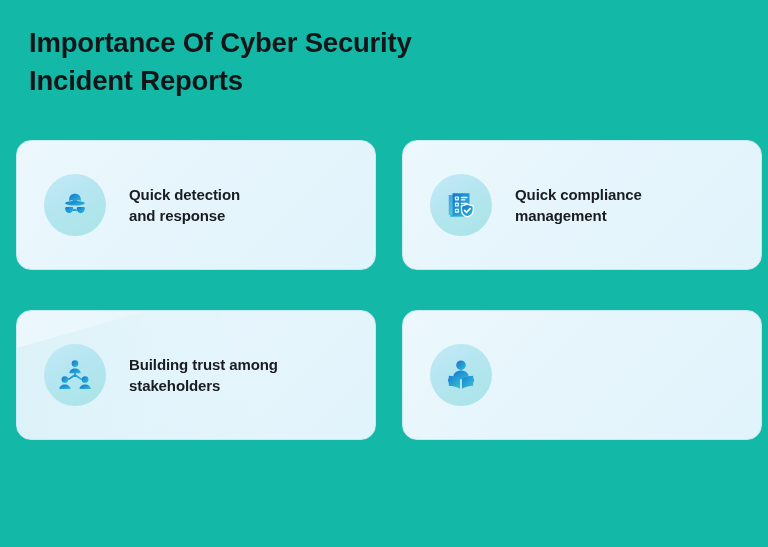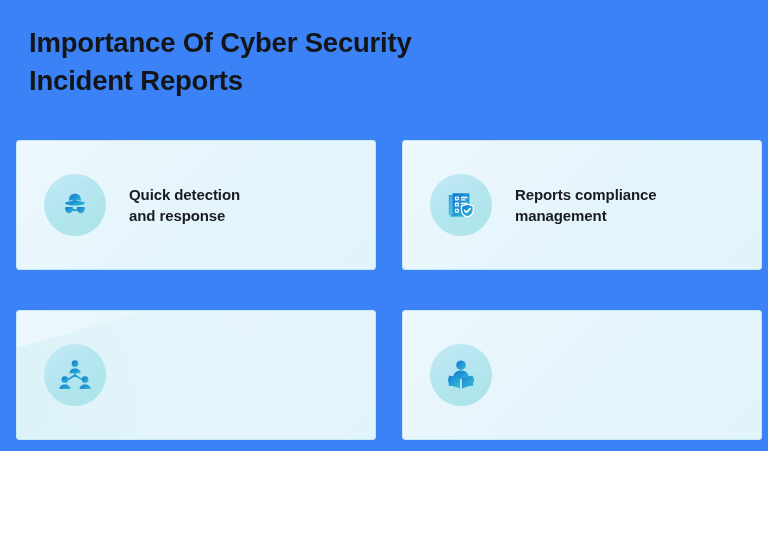--- a/index.html
+++ b/index.html
@@ -11,22 +11,22 @@
     height: 547px;
     background: #ffffff;
     font-family: "Liberation Sans", sans-serif;
     overflow: hidden;
     position: relative;
   }
 
   .page {
     position: relative;
     width: 768px;
-    height: 451px;
-    background: #3b82f6;
+    height: 547px;
+    background: #14b8a6;
   }
 
   
   .page-title {
     position: absolute;
     left: 29px;
     top: 24px;
     width: 520px;
     font-size: 27.5px;
     font-weight: bold;
@@ -45,21 +45,21 @@
     height: 300px;
     display: grid;
     grid-template-columns: 360px 360px;
     grid-template-rows: 130px 130px;
     column-gap: 26px;
     row-gap: 40px;
   }
 
   .card {
     position: relative;
-    border-radius: 3px;
+    border-radius: 15px;
     border: 1px solid #c9e9f6;
     background: linear-gradient(135deg, #ecf8fd 0%, #e6f5fc 45%, #e1f3fb 100%);
     box-sizing: border-box;
     display: flex;
     align-items: center;
     padding-left: 27px;
     overflow: hidden;
   }
 
   
@@ -172,21 +172,21 @@
 
           <rect x="31.5" y="16.4" width="13" height="2.7" rx="1.3" fill="#ffffff"></rect>
           <rect x="31.5" y="21" width="9" height="2.7" rx="1.3" fill="#ffffff"></rect>
           <rect x="31.5" y="27.9" width="13" height="2.7" rx="1.3" fill="#ffffff"></rect>
           <rect x="31.5" y="32.5" width="9" height="2.7" rx="1.3" fill="#ffffff"></rect>
 
           <path d="M44 30.5l11 3.7v7.6c0 6.3-4.6 10.6-11 12.6-6.4-2-11-6.3-11-12.6v-7.6z" fill="url(#g2)" stroke="#ffffff" stroke-width="2.4"></path>
           <path d="M38.6 42.3l3.6 3.6 7-7.2" fill="none" stroke="#ffffff" stroke-width="3.2" stroke-linecap="round" stroke-linejoin="round"></path>
         </svg>
       </span>
-      <span class="card-label">Reports compliance
+      <span class="card-label">Quick compliance
 management</span>
     </div>
 
     <div class="card has-sheen">
       <span class="icon-circle">
         <svg viewBox="0 0 64 64" xmlns="http://www.w3.org/2000/svg" aria-hidden="true">
           <defs>
             <linearGradient id="g3" x1="0" y1="0" x2="1" y2="1">
               <stop offset="0%" stop-color="#1474d0"></stop>
               <stop offset="100%" stop-color="#2fbcd6"></stop>
@@ -198,20 +198,22 @@
           <circle cx="32" cy="10.5" r="6.3" fill="url(#g3)"></circle>
           <path d="M21.5 28.5c0-5.3 4.7-8.6 10.5-8.6s10.5 3.3 10.5 8.6z" fill="url(#g3)"></path>
 
           <circle cx="13" cy="40.5" r="6.3" fill="url(#g3)"></circle>
           <path d="M2.5 58.5c0-5.3 4.7-8.6 10.5-8.6s10.5 3.3 10.5 8.6z" fill="url(#g3)"></path>
 
           <circle cx="51" cy="40.5" r="6.3" fill="url(#g3)"></circle>
           <path d="M40.5 58.5c0-5.3 4.7-8.6 10.5-8.6s10.5 3.3 10.5 8.6z" fill="url(#g3)"></path>
         </svg>
       </span>
+      <span class="card-label">Building trust among
+stakeholders</span>
     </div>
 
     <div class="card">
       <span class="icon-circle">
         <svg viewBox="0 0 64 64" xmlns="http://www.w3.org/2000/svg" aria-hidden="true">
           <defs>
             <linearGradient id="g4" x1="0" y1="0" x2="1" y2="1">
               <stop offset="0%" stop-color="#1474d0"></stop>
               <stop offset="100%" stop-color="#2fbcd6"></stop>
             </linearGradient>

